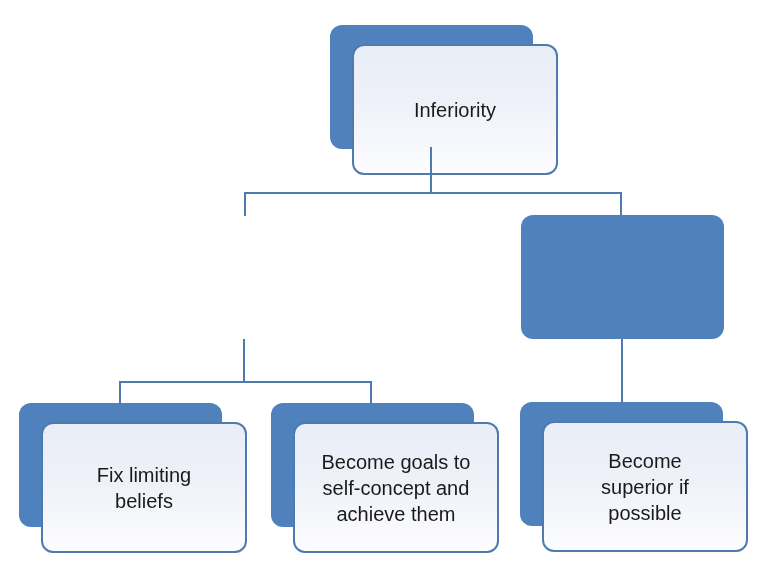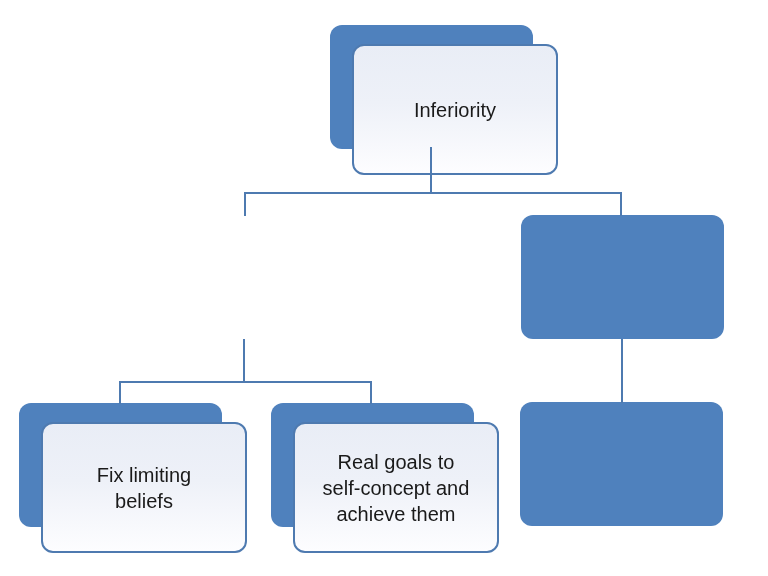--- a/index.html
+++ b/index.html
@@ -106,23 +106,28 @@
     <div class="shadow-rect"></div>
     <div class="card">
       <span class="node-label">Fix limiting
 beliefs</span>
     </div>
   </div>
 
   <div class="node n-align">
     <div class="shadow-rect"></div>
     <div class="card">
-      <span class="node-label">Real goals to
+      <span class="node-label">Become goals to
 self-concept and
 achieve them</span>
     </div>
   </div>
 
   <div class="node n-become">
     <div class="shadow-rect"></div>
+    <div class="card">
+      <span class="node-label">Become
+superior if
+possible</span>
+    </div>
   </div>
 
 </div>
 
 </body></html>

